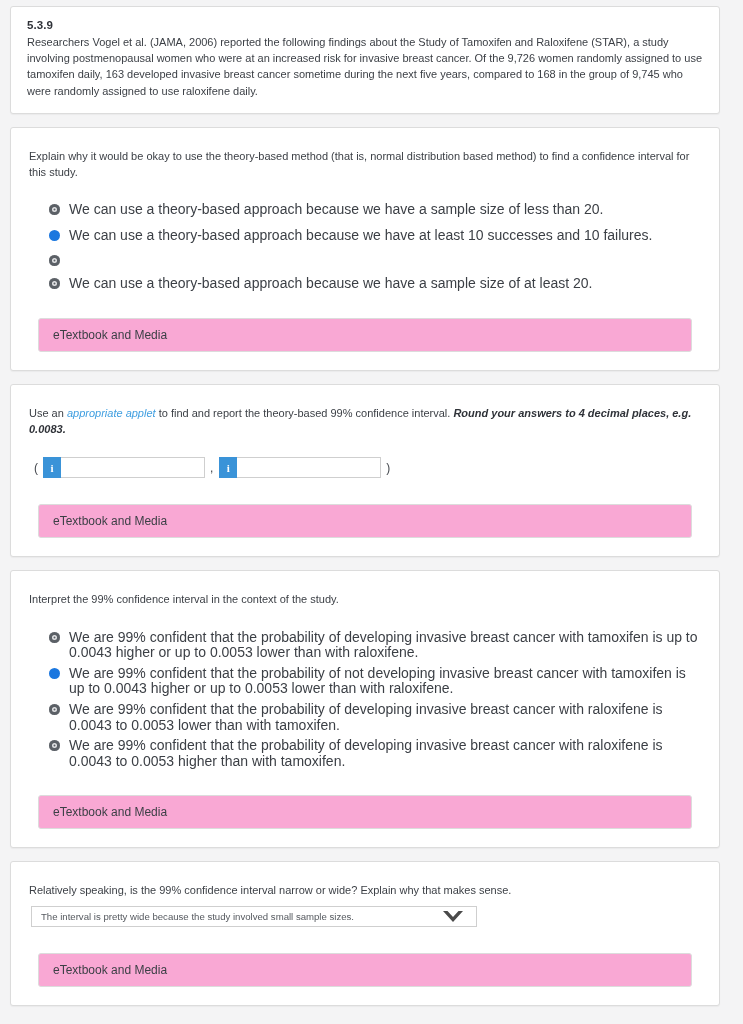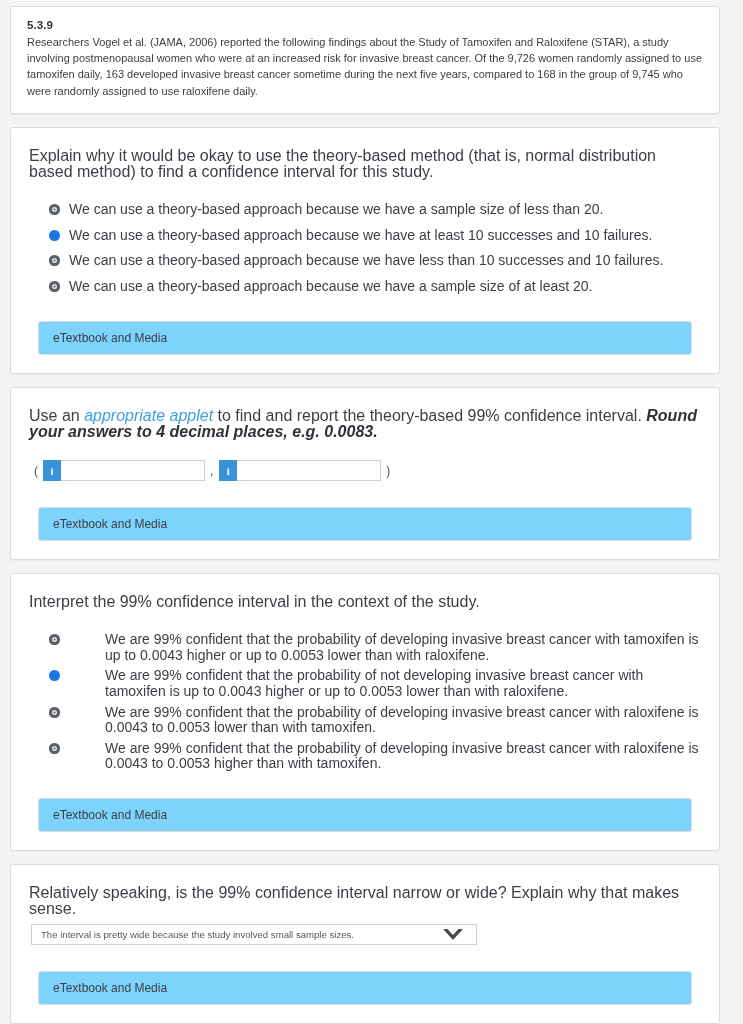--- a/index.html
+++ b/index.html
@@ -41,21 +41,21 @@
     letter-spacing: .1px;
   }
   .prompt-body {
     font-size: 11px;
     line-height: 16.2px;
     color: #3b3f45;
   }
 
   
   .q-text {
-    font-size: 16px;
+    font-size: 11px;
     line-height: 16.2px;
     color: #3b3f45;
     margin: 8px 2px 0 2px;
   }
   .q-text .link {
     color: #3f9ee0;
     text-decoration: none;
     cursor: pointer;
     font-style: italic;
   }
@@ -89,26 +89,26 @@
   }
   .radio.checked {
     background: #1b77df;
     box-shadow: none;
   }
   .option-label {
     font-size: 14px;
     line-height: 15.6px;
     color: #3b3f45;
   }
-  .options.compact .option { margin-bottom: 5px; gap: 36px; }
+  .options.compact .option { margin-bottom: 5px; }
 
   
   .etextbook {
     margin: 26px 11px 4px 11px;
-    background: #7dd3fc;
+    background: #f9a8d4;
     border: 1px solid #dcdcdc;
     border-radius: 3px;
     padding: 9px 14px;
     font-size: 12px;
     color: #3b3f45;
     cursor: pointer;
   }
 
   
   .answer-row {
@@ -204,21 +204,20 @@
         <div class="option">
           <span class="radio"></span>
           <span class="option-label">We can use a theory-based approach because we have a sample size of less than 20.</span>
         </div>
         <div class="option">
           <span class="radio checked"></span>
           <span class="option-label">We can use a theory-based approach because we have at least 10 successes and 10 failures.</span>
         </div>
         <div class="option">
           <span class="radio"></span>
-          <span class="option-label">We can use a theory-based approach because we have less than 10 successes and 10 failures.</span>
         </div>
         <div class="option">
           <span class="radio"></span>
           <span class="option-label">We can use a theory-based approach because we have a sample size of at least 20.</span>
         </div>
       </div>
 
       <div class="etextbook">eTextbook and Media</div>
     </div>
   </div>

